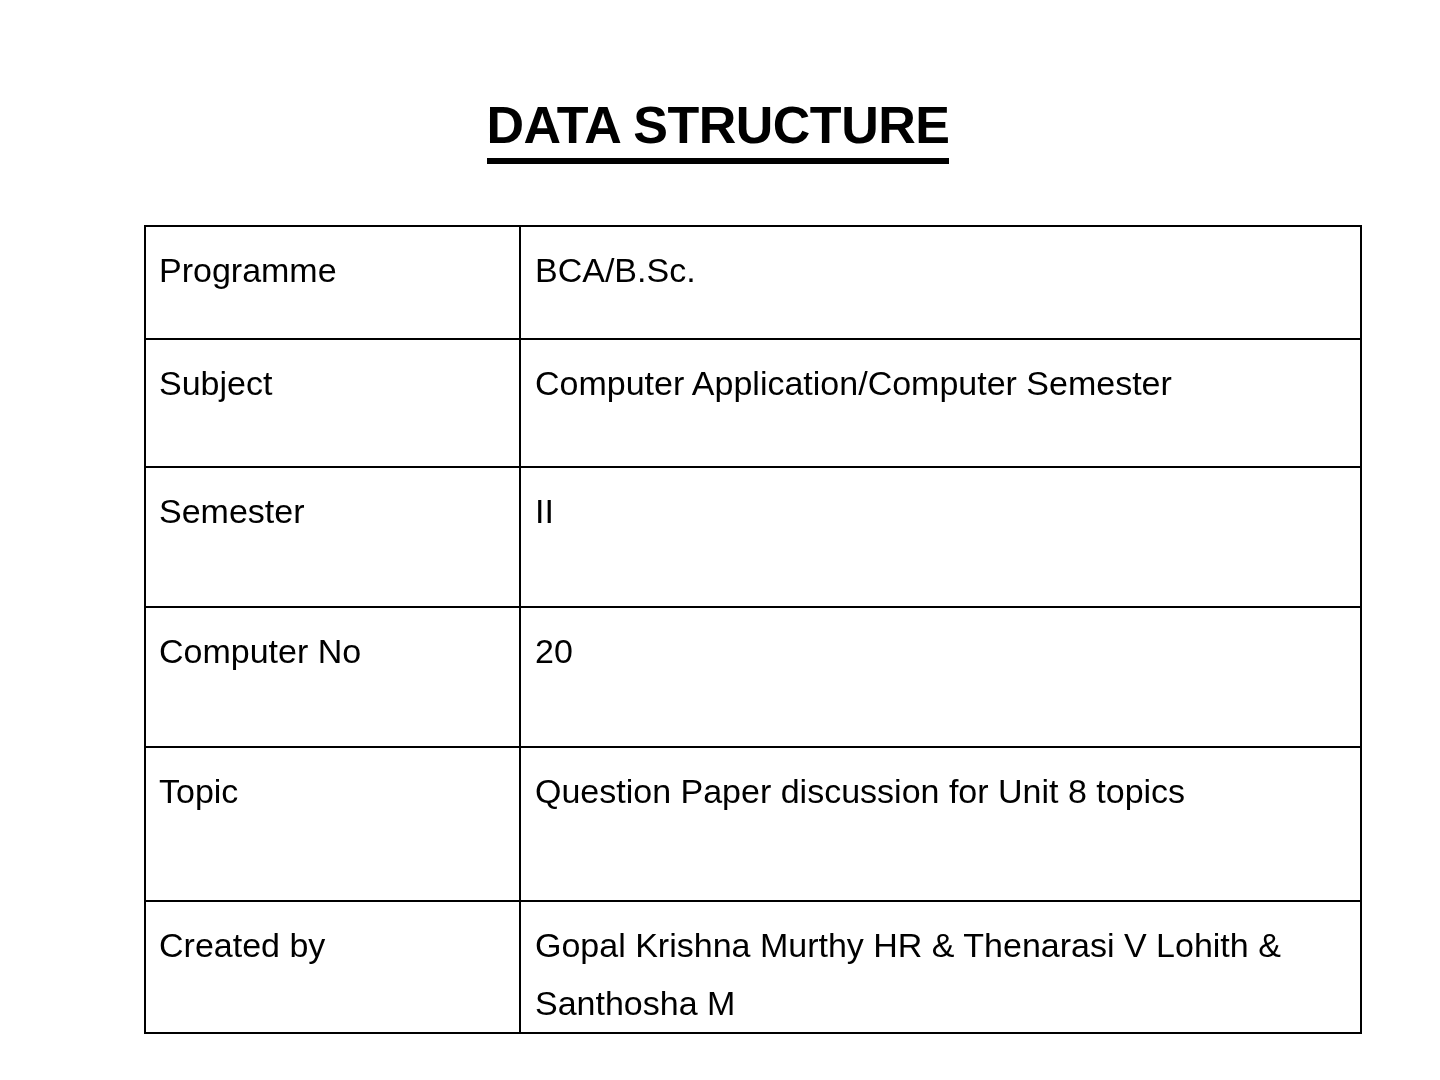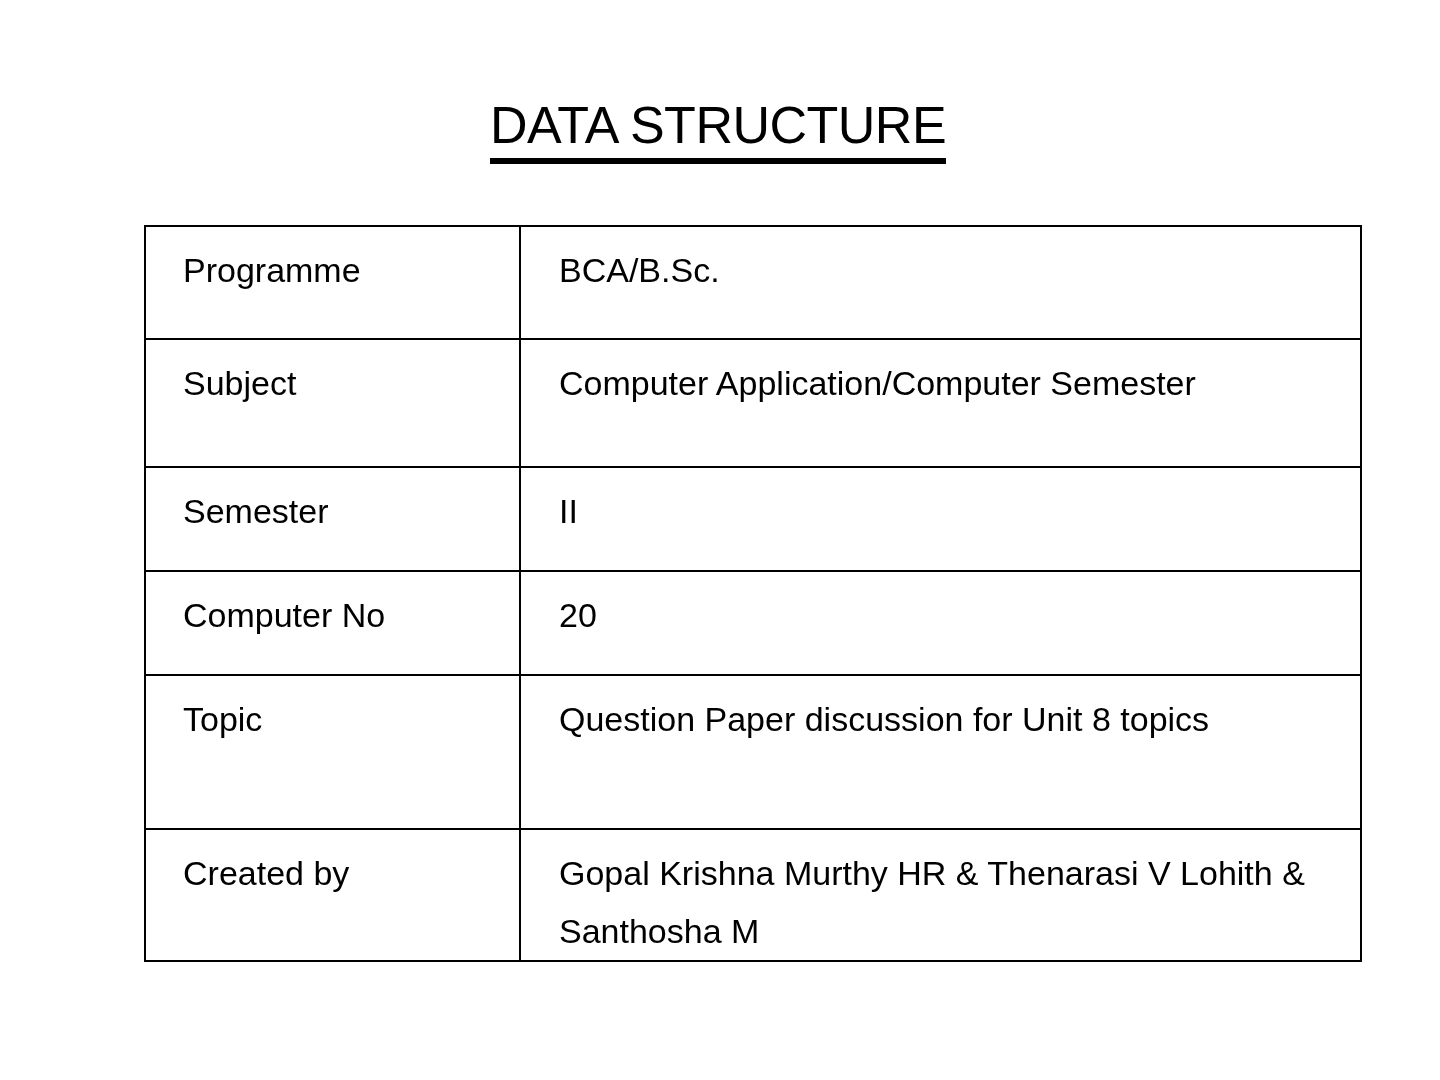--- a/index.html
+++ b/index.html
@@ -28,21 +28,21 @@
     position: absolute;
     left: 0;
     top: 96px;
     width: 1440px;
     text-align: center;
   }
   .title {
     display: inline-block;
     font-size: 52px;
     line-height: 58px;
-    font-weight: normal;
+    font-weight: bold;
     letter-spacing: -0.5px;
     color: #000000;
     padding-bottom: 4px;
     border-bottom: 6px solid #000000;
     transform: translateX(-2px);
   }
 
   
   .info-table {
     position: absolute;
@@ -64,27 +64,26 @@
   .col-label {
     width: 360px;
   }
   .col-value {
     width: 825px;
     padding-left: 14px !important;
   }
 
   .r-tall  { height: 113px; }
   .r-two   { height: 128px; padding-left: 35px; }
-  .r-mid   { height: 104px; }
+  .r-mid   { height: 140px; }
   .r-topic { height: 154px; }
   .r-last  { height: 132px; }
 
   .cell-text {
     display: block;
-    margin-left: 24px;
   }
 </style>
 </head>
 <body>
 
 <div class="slide">
 
   <div class="title-wrap">
     <span class="title">DATA STRUCTURE</span>
   </div>

